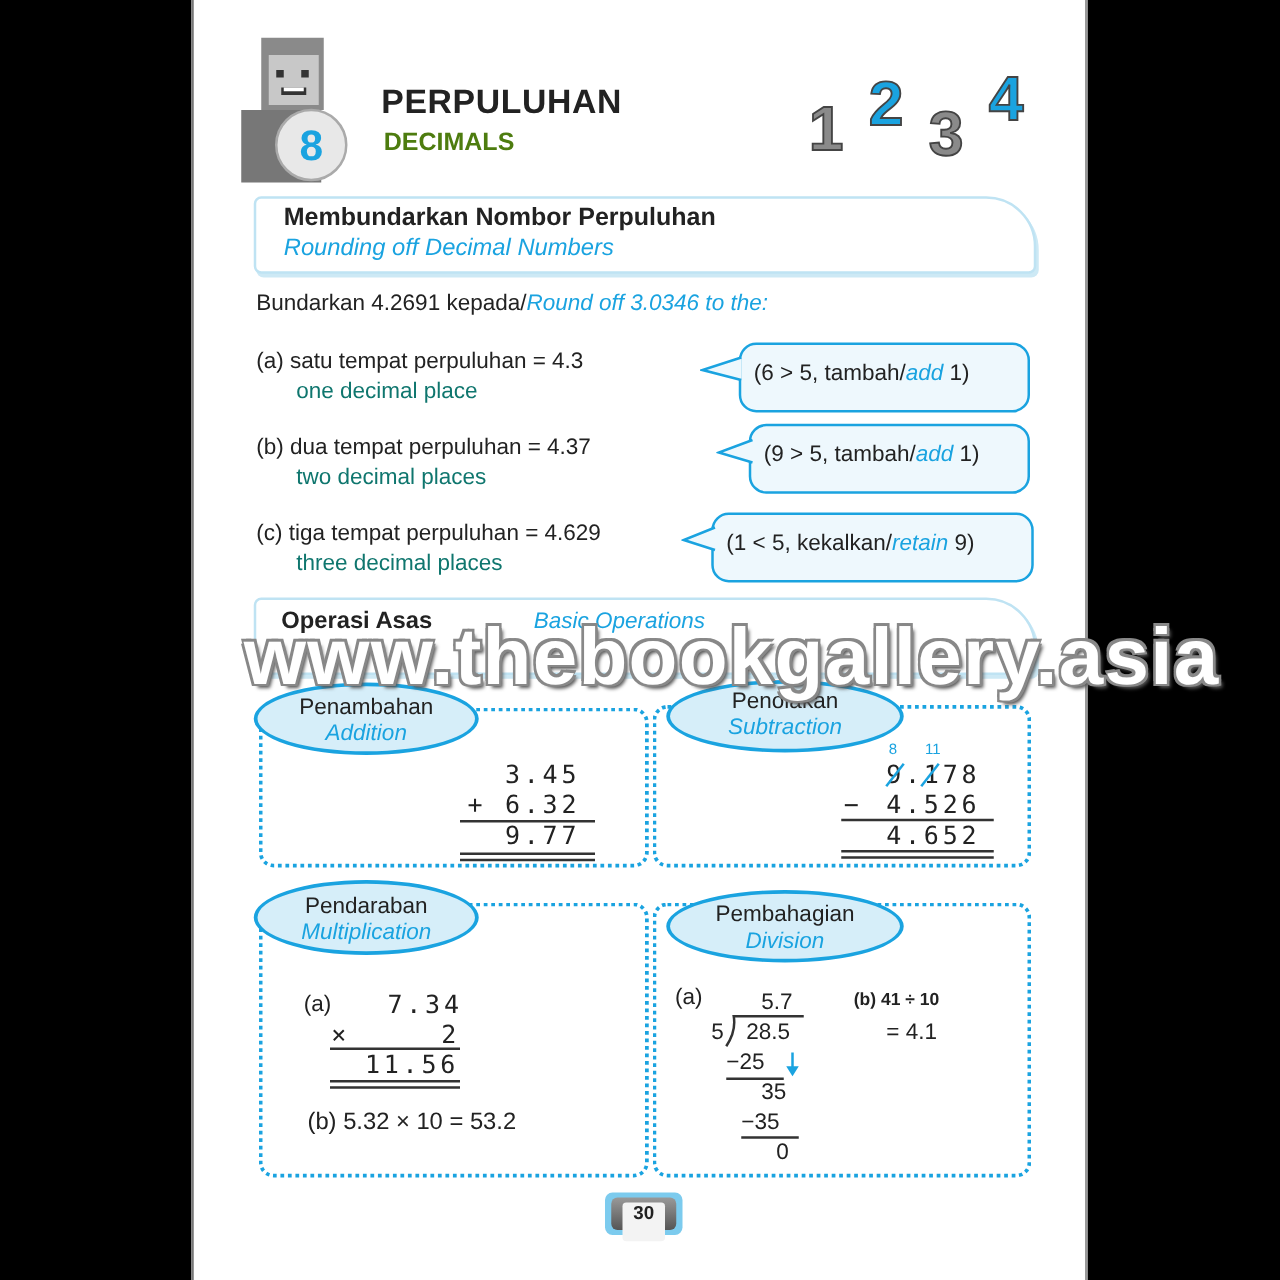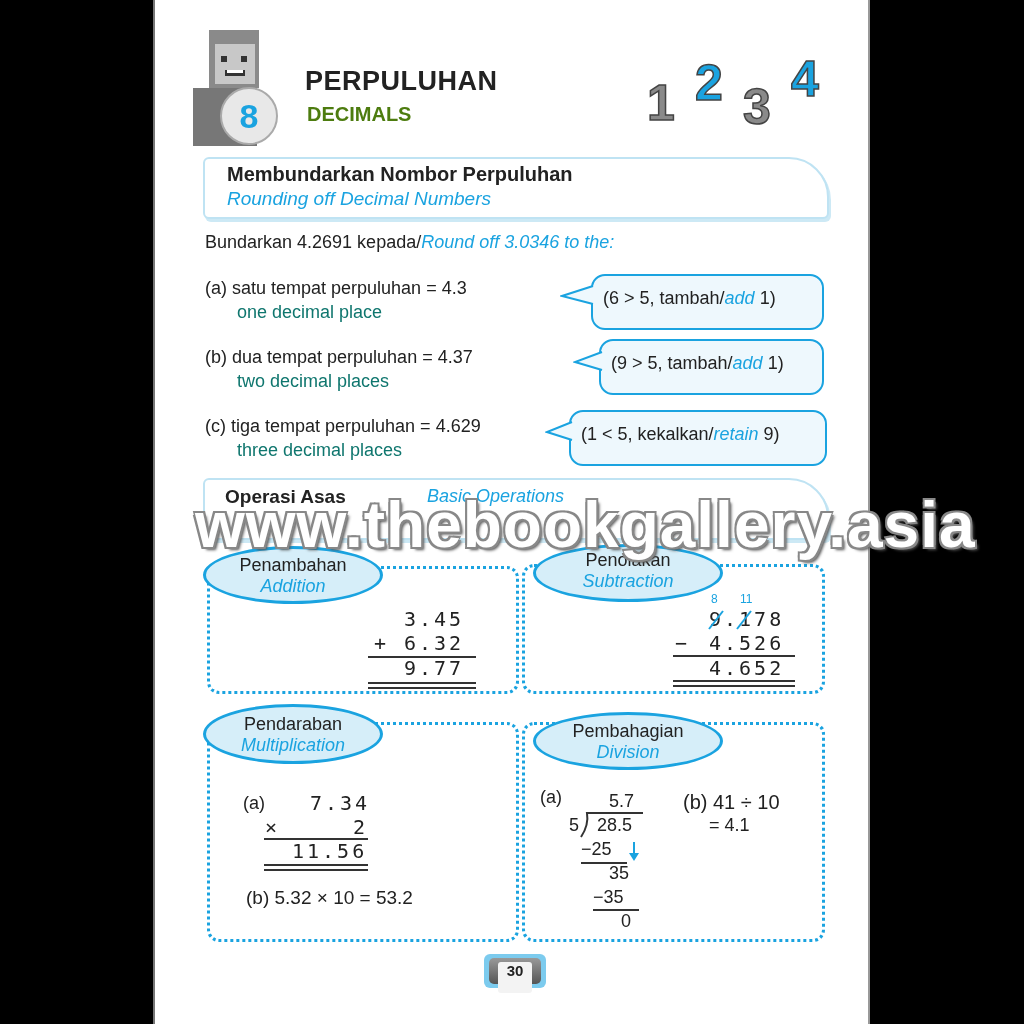--- a/index.html
+++ b/index.html
@@ -179,21 +179,21 @@
     <div class="abs" style="left:56px;top:114px;font-size:18px;">−25</div>
     <svg class="abs" style="left:102px;top:116px;" width="14" height="22">
       <line x1="7" y1="1" x2="7" y2="16" stroke="#1aa3e0" stroke-width="2"></line>
       <path d="M2 12 L7 20 L12 12 Z" fill="#1aa3e0"></path>
     </svg>
     <div class="abs line1" style="left:56px;top:137px;width:46px;"></div>
     <div class="abs" style="left:84px;top:138px;font-size:18px;">35</div>
     <div class="abs" style="left:68px;top:162px;font-size:18px;">−35</div>
     <div class="abs line1" style="left:68px;top:184px;width:46px;"></div>
     <div class="abs" style="left:96px;top:186px;font-size:18px;">0</div>
-    <div class="abs" style="left:158px;top:66px;font-size:20px;">(b) 41 ÷ 10</div>
+    <div class="abs" style="left:158px;top:66px;font-size:14px;font-weight:bold;">(b) 41 ÷ 10</div>
     <div class="abs" style="left:184px;top:90px;font-size:18px;">= 4.1</div>
   </div>
   <div class="abs oval" style="left:378px;top:712px;width:190px;height:58px;padding-top:6px;">
     <div>Pembahagian</div>
     <div class="en">Division</div>
   </div>
 
   <div class="abs watermark">www.thebookgallery.asia</div>
 
   <div class="abs pagenum">

